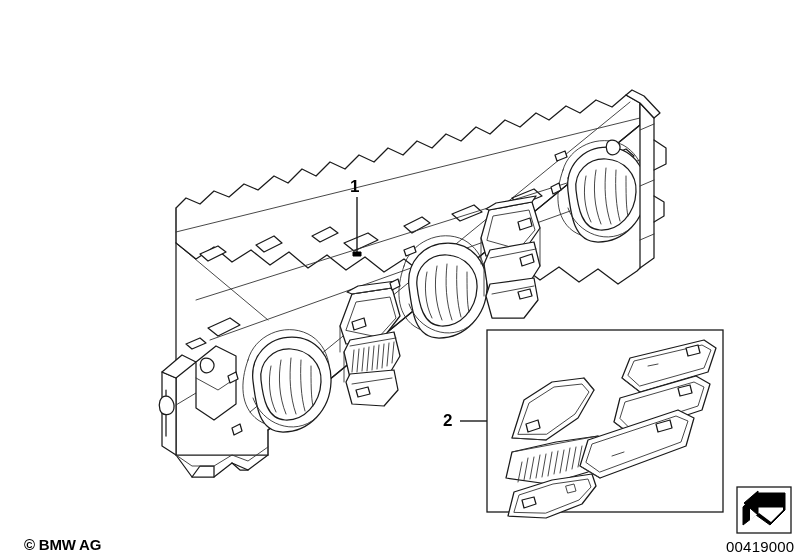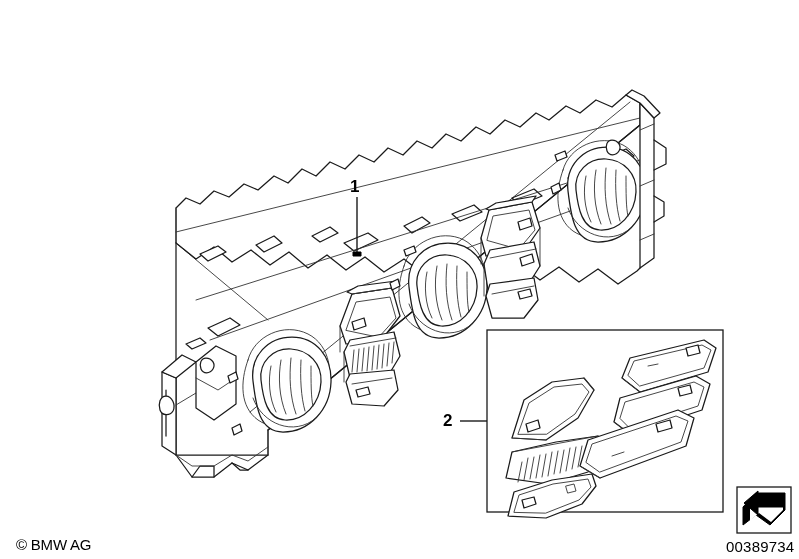--- a/index.html
+++ b/index.html
@@ -20,24 +20,24 @@
   }
   #artboard {
     position: absolute;
     left: 0;
     top: 0;
     width: 799px;
     height: 559px;
   }
   .copyright {
     position: absolute;
-    left: 16px;
+    left: 24px;
     top: 536px;
     font-size: 15px;
-    font-weight: normal;
+    font-weight: bold;
     letter-spacing: -0.2px;
     color: #000000;
     white-space: nowrap;
   }
   .partnumber {
     position: absolute;
     left: 726px;
     top: 538px;
     font-size: 15px;
     font-weight: normal;
@@ -345,15 +345,15 @@
       <path class="solid" d="M744,503 L758,491 L758,498 L783,498 L783,507 L758,507 L758,515 Z"></path>
     </g>
   </svg>
 
   <div class="calloutlabel" id="callout-1">1</div>
 
   <div class="calloutlabel" id="callout-2">2</div>
 
   <div class="copyright">© BMW AG</div>
 
-  <div class="partnumber">00389734</div>
+  <div class="partnumber">00419000</div>
 
 </div>
 
 </body></html>

